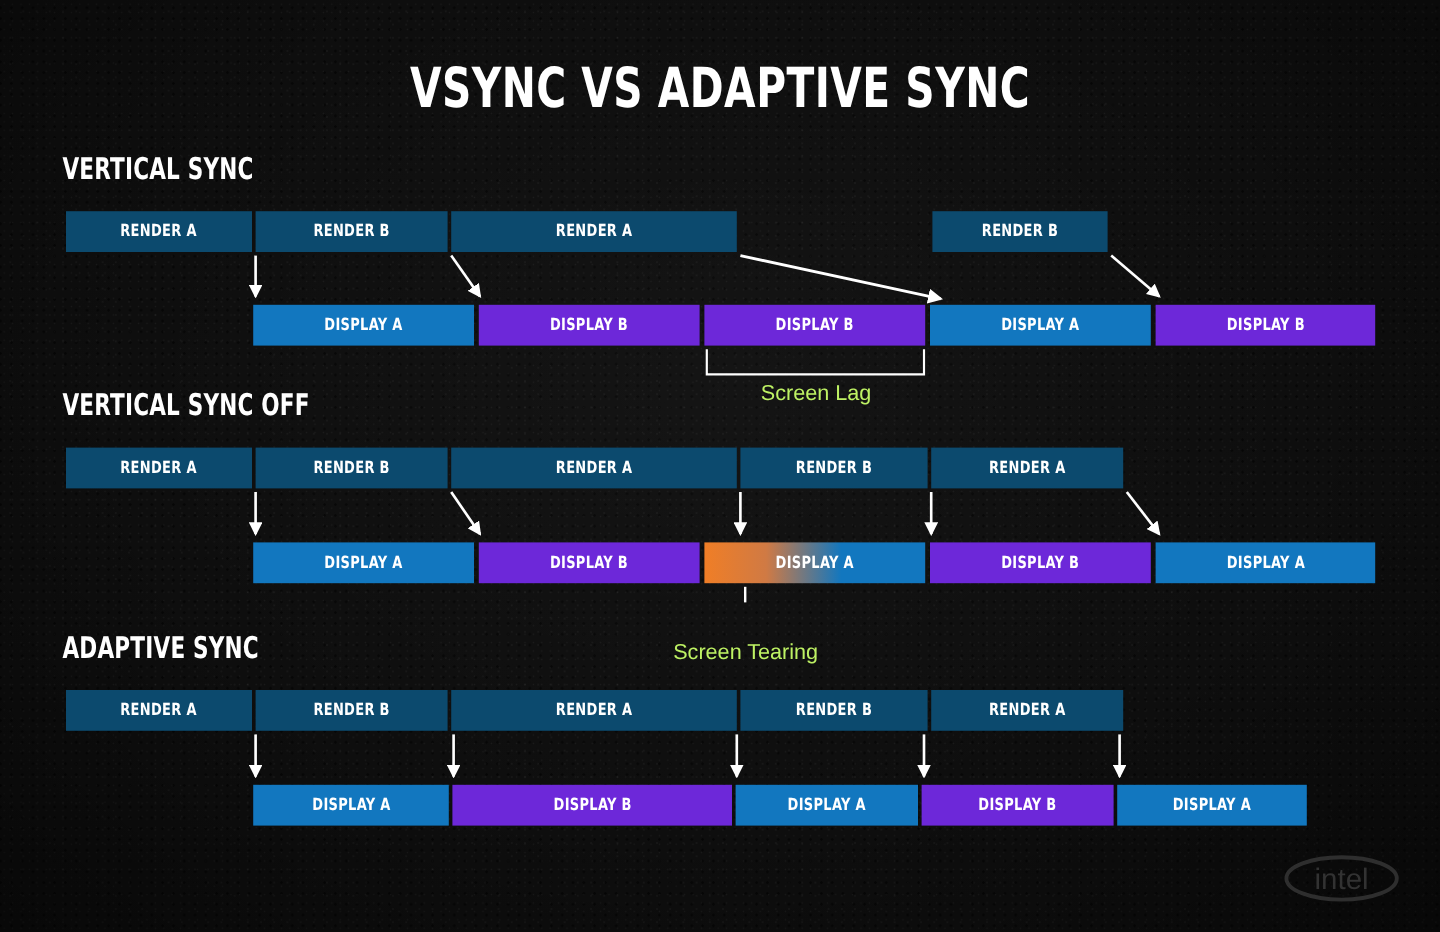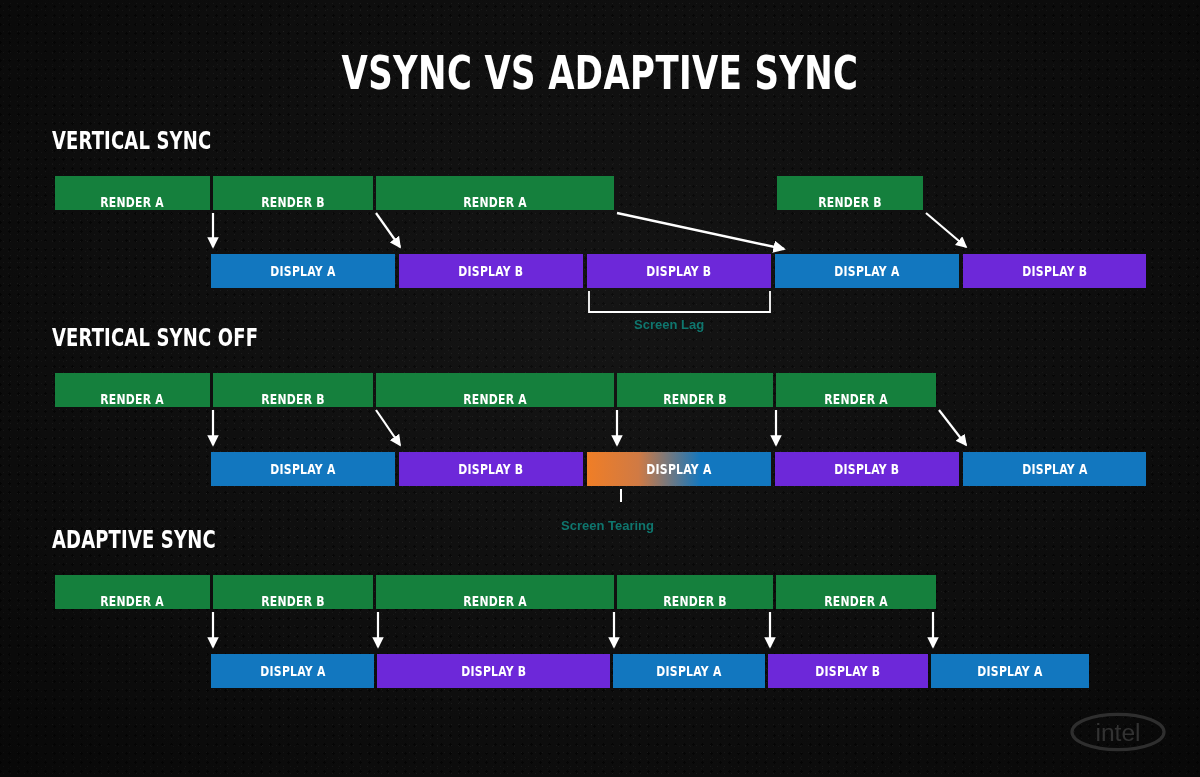--- a/index.html
+++ b/index.html
@@ -91,42 +91,42 @@
     color: #ffffff;
     white-space: nowrap;
     overflow: hidden;
   }
   .blk > span {
     display: inline-block;
     transform: scaleX(0.86);
     transform-origin: center center;
     font-family: "Liberation Sans Narrow", "DejaVu Sans Condensed", "Liberation Sans", sans-serif;
   }
-  .blk.render  { background: #15803d; align-items: flex-end; }
+  .blk.render  { background: #0c4a6e; }
   .blk.disp-a  { background: #1277bf; }
   .blk.disp-b  { background: #6d28d9; }
 
   .blk.tear {
     background: linear-gradient(to right, #f07e26 0%, #d07a44 28%, #1277bf 62%, #1277bf 100%);
   }
 
   
   #arrow-layer {
     position: absolute;
     inset: 0;
     z-index: 3;
     pointer-events: none;
   }
 
   
   .annot {
     position: absolute;
-    font-size: 13px;
-    font-weight: 700;
-    color: #0f766e;
+    font-size: 18px;
+    font-weight: 400;
+    color: #bef264;
     white-space: nowrap;
     font-family: "Liberation Sans", sans-serif;
   }
 
   
   #intel-logo {
     position: absolute;
     right: 28px;
     bottom: 22px;
     width: 108px;
@@ -204,21 +204,21 @@
   <div class="blk tear" style="left:587px; top:452px; width:184px;">
     <span>DISPLAY A</span>
   </div>
   <div class="blk disp-b" style="left:775px; top:452px; width:184px;">
     <span>DISPLAY B</span>
   </div>
   <div class="blk disp-a" style="left:963px; top:452px; width:183px;">
     <span>DISPLAY A</span>
   </div>
 
-  <div class="annot" style="left:561px; top:518px;">Screen Tearing</div>
+  <div class="annot" style="left:561px; top:533px;">Screen Tearing</div>
 
   <div class="section-heading" style="top:527px;">ADAPTIVE SYNC</div>
 
   <div class="blk render" style="left:55px;  top:575px; width:155px;">
     <span>RENDER A</span>
   </div>
   <div class="blk render" style="left:213px; top:575px; width:160px;">
     <span>RENDER B</span>
   </div>
   <div class="blk render" style="left:376px; top:575px; width:238px;">

